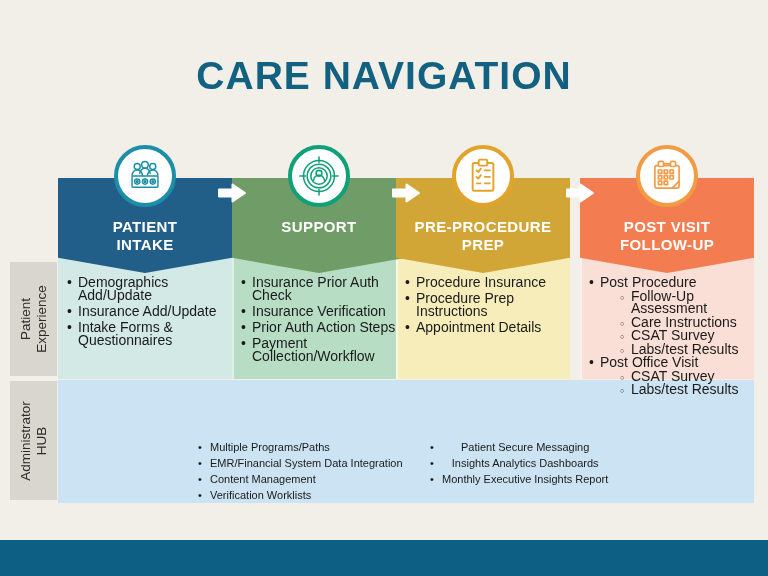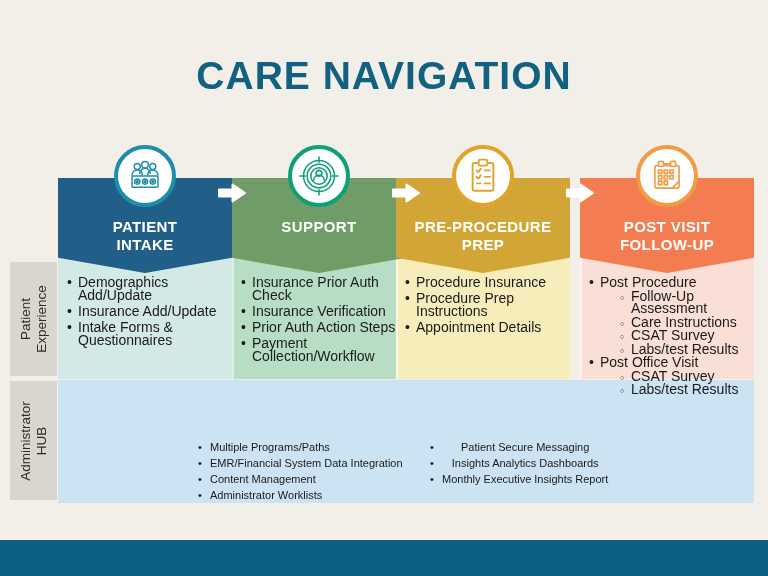--- a/index.html
+++ b/index.html
@@ -204,21 +204,21 @@
       <div>Administrator</div>
       <div>HUB</div>
     </div>
   </div>
 
   <div class="admin">
     <ul class="left-list">
         <li>Multiple Programs/Paths</li>
         <li>EMR/Financial System Data Integration</li>
         <li>Content Management</li>
-        <li>Administrator Worklists</li>
+        <li>Verification Worklists</li>
       </ul>
     <ul class="right-list">
         <li>Patient Secure Messaging</li>
         <li>Insights Analytics Dashboards</li>
         <li>Monthly Executive Insights Report</li>
       </ul>
   </div>
 
   <div class="footer-bar"></div>
 </div>

